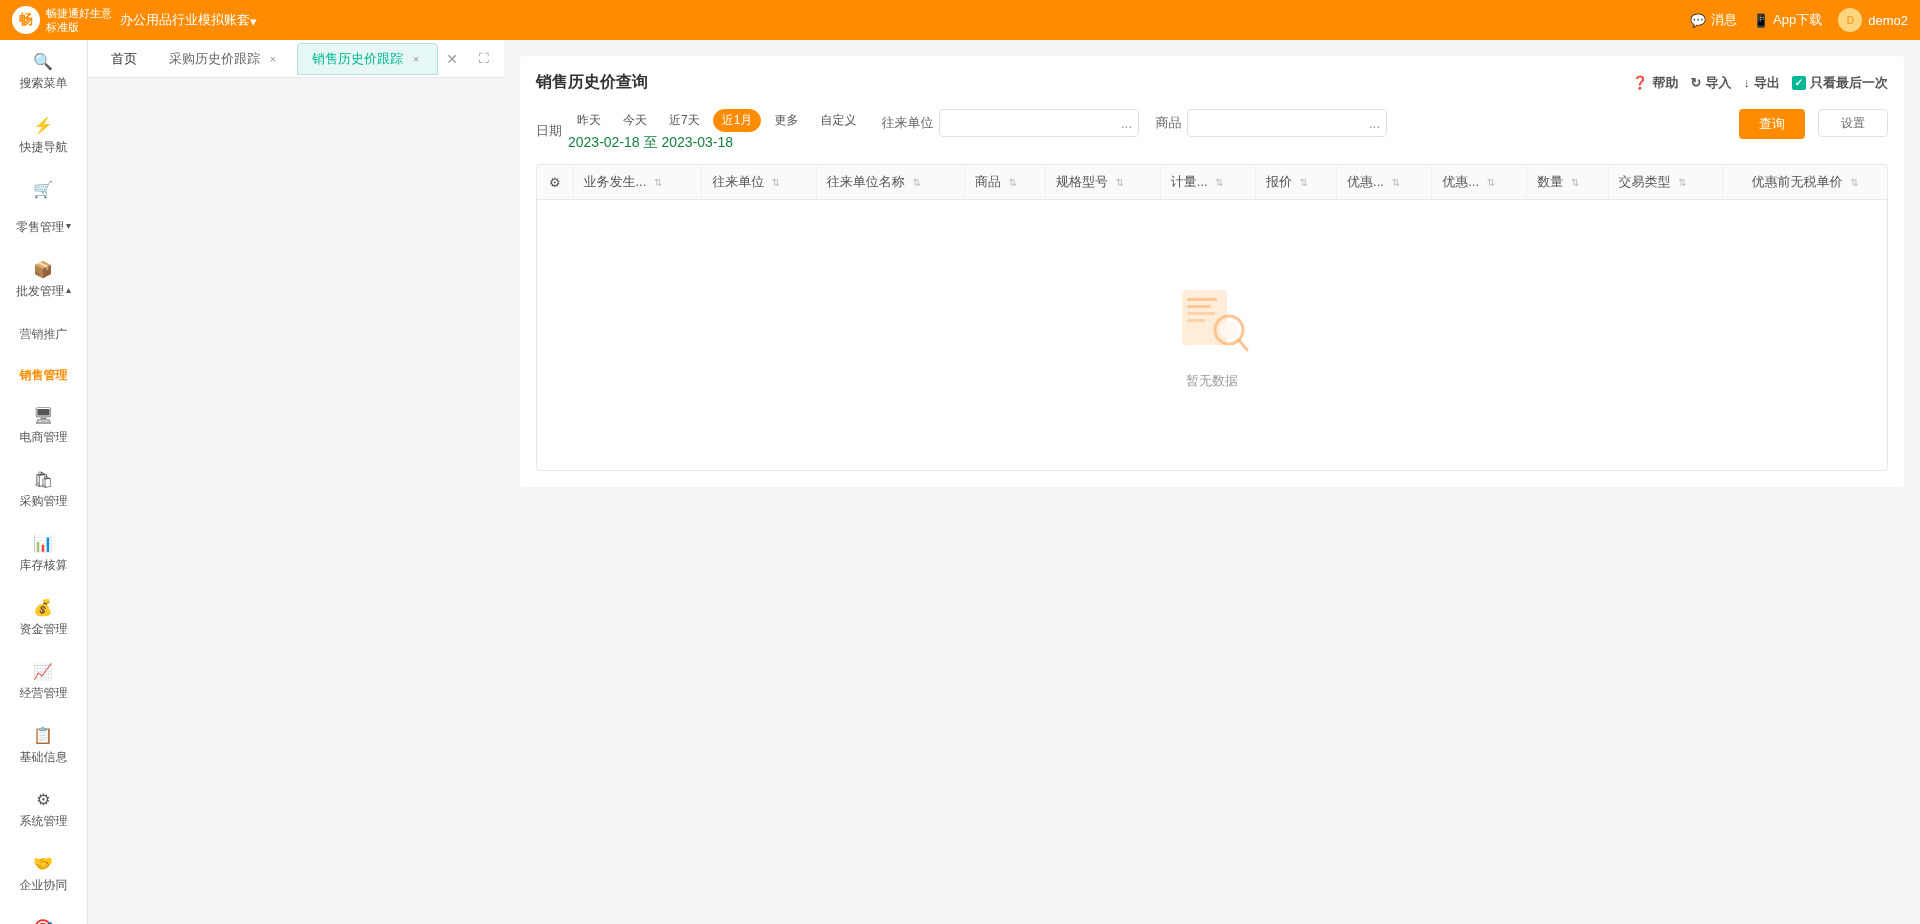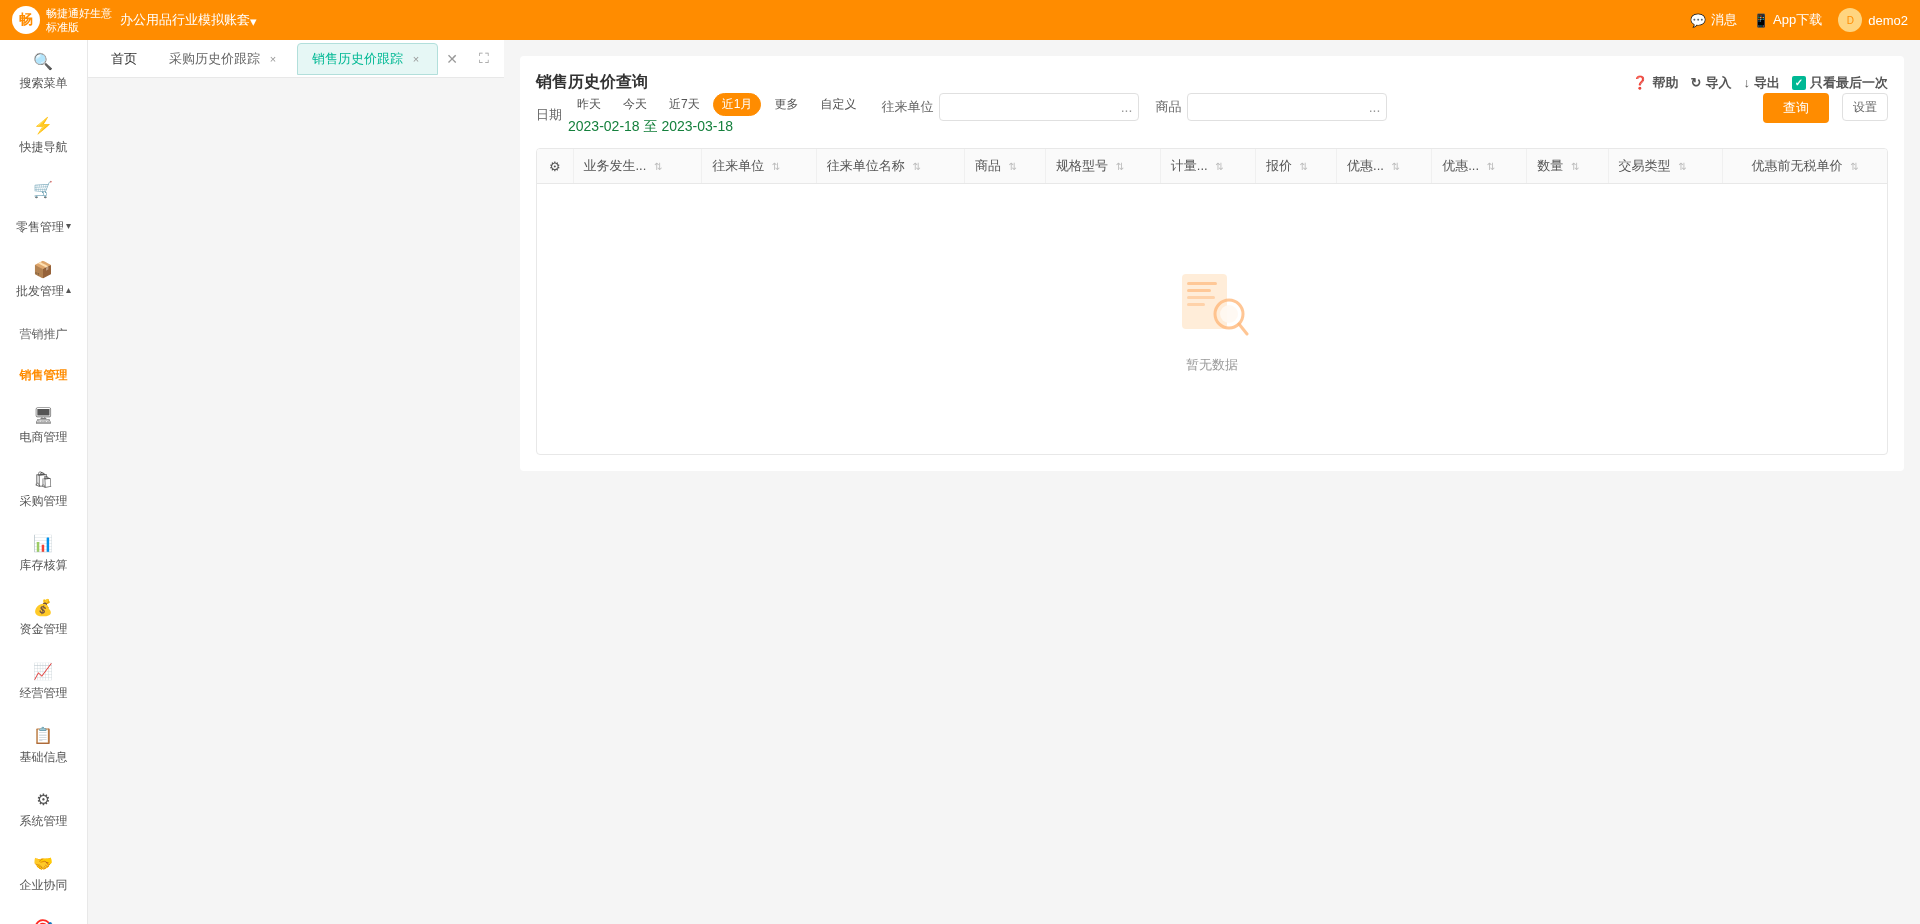--- a/index.html
+++ b/index.html
@@ -40,39 +40,39 @@
     .tab { display: flex; align-items: center; padding: 0 14px; height: 32px; border-radius: 4px 4px 0 0; cursor: pointer; font-size: 13px; color: #666; gap: 6px; border: 1px solid transparent; }
     .tab.active { background: #e6f7f5; color: #00b894; border-color: #b2dfdb; }
     .tab.home { color: #333; }
     .tab .close-btn { font-size: 11px; color: #999; cursor: pointer; width: 14px; height: 14px; display: flex; align-items: center; justify-content: center; border-radius: 50%; }
     .tab-bar-actions { margin-left: auto; display: flex; gap: 8px; }
     .tab-action-btn { width: 24px; height: 24px; display: flex; align-items: center; justify-content: center; cursor: pointer; color: #999; font-size: 14px; border-radius: 3px; }
 
     
     .page-content { flex: 1; padding: 16px; overflow: auto; background: #f5f5f5; }
     .page-card { background: #fff; border-radius: 4px; padding: 16px; }
-    .page-title { font-size: 16px; font-weight: bold; color: #333; display: flex; align-items: center; justify-content: space-between; }
+    .page-title { font-size: 16px; font-weight: bold; color: #333; margin-bottom: 16px; display: flex; align-items: center; justify-content: space-between; }
     .page-title-actions { display: flex; gap: 12px; align-items: center; font-size: 13px; color: #555; }
     .page-title-actions span { cursor: pointer; display: flex; align-items: center; gap: 4px; }
     .checkbox-label { display: flex; align-items: center; gap: 4px; }
     .checkbox-teal { width: 14px; height: 14px; background: #00b894; border-radius: 2px; display: flex; align-items: center; justify-content: center; color: #fff; font-size: 10px; }
 
     
     .filter-bar { display: flex; align-items: flex-start; gap: 16px; margin-bottom: 12px; flex-wrap: wrap; }
     .filter-group { display: flex; align-items: center; gap: 6px; }
     .filter-label { color: #666; font-size: 13px; white-space: nowrap; }
     .date-pills { display: flex; align-items: center; gap: 4px; }
     .pill { padding: 2px 8px; border-radius: 12px; cursor: pointer; font-size: 12px; color: #555; border: 1px solid transparent; }
     .pill.active { background: #ff8c00; color: #fff; border-color: #ff8c00; }
     .date-range-text { font-size: 14px; color: #15803d; margin-top: 2px; }
     .filter-input-group { display: flex; align-items: center; border: 1px solid #e0e0e0; border-radius: 4px; height: 28px; overflow: hidden; min-width: 200px; }
     .filter-input { border: none; outline: none; padding: 0 8px; font-size: 12px; flex: 1; color: #333; }
     .filter-input-dots { color: #999; padding: 0 6px; font-size: 14px; cursor: pointer; }
     .query-btn { background: #ff8c00; color: #fff; border: none; padding: 0 20px; height: 30px; border-radius: 4px; cursor: pointer; font-size: 13px; white-space: nowrap; }
-    .settings-btn { border: 1px solid #e0e0e0; background: #fff; color: #666; padding: 0 10px; height: 28px; border-radius: 4px; cursor: pointer; font-size: 12px; }
+    .settings-btn { border: 1px solid #e0e0e0; background: #fff; color: #666; padding: 0 22px; height: 28px; border-radius: 4px; cursor: pointer; font-size: 12px; }
     .btn-row { display: flex; gap: 8px; align-items: center; }
 
     
     .table-container { border: 1px solid #e8e8e8; border-radius: 4px; overflow: auto; margin-top: 8px; }
     table { width: 100%; border-collapse: collapse; font-size: 13px; }
     thead tr { background: #fafafa; }
     th { padding: 8px 10px; text-align: left; color: #555; font-weight: normal; border-bottom: 1px solid #e8e8e8; border-right: 1px solid #f0f0f0; white-space: nowrap; cursor: pointer; }
     th:last-child { border-right: none; text-align: center; }
     th .sort-icon { display: inline-block; margin-left: 4px; color: #bbb; font-size: 10px; }
     td { padding: 8px 10px; border-bottom: 1px solid #f0f0f0; color: #333; }

